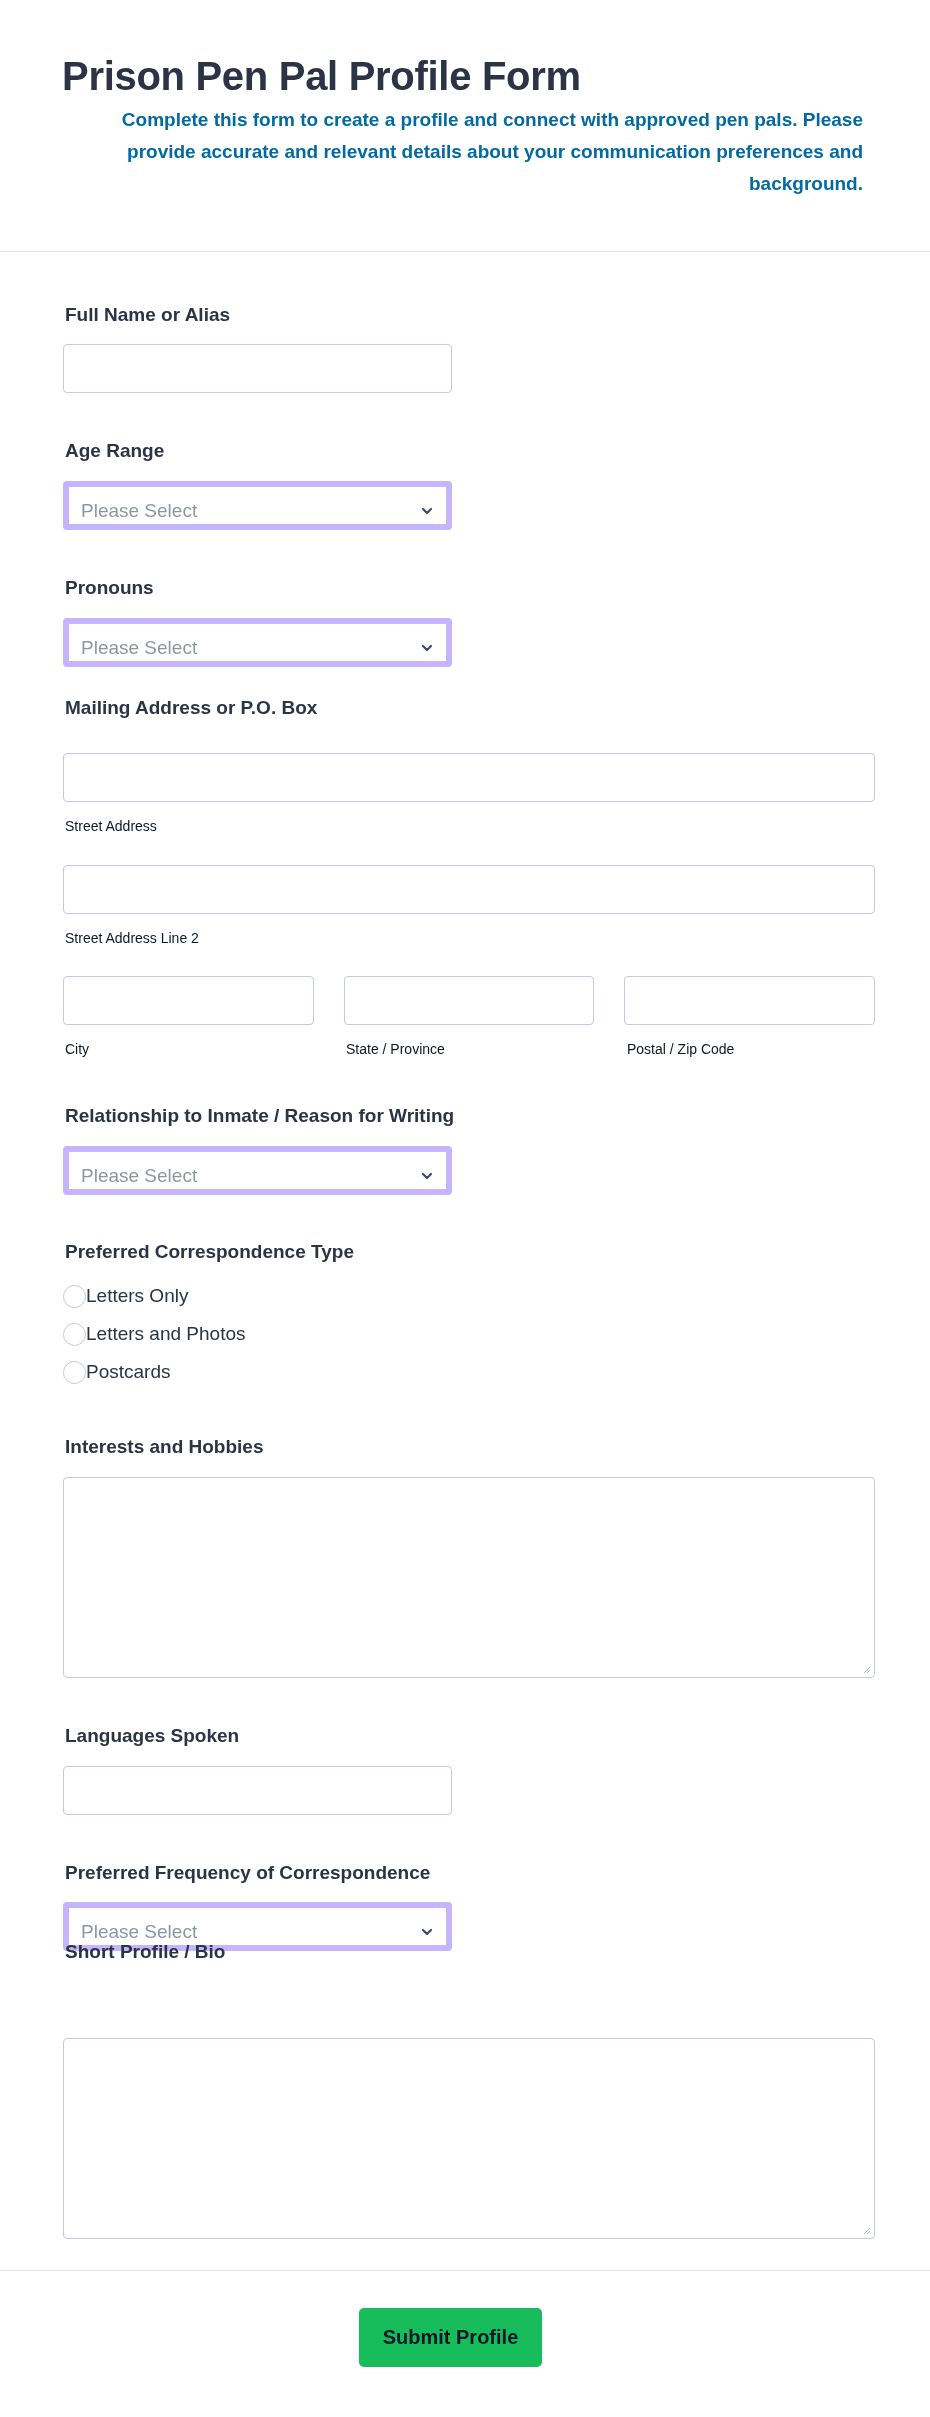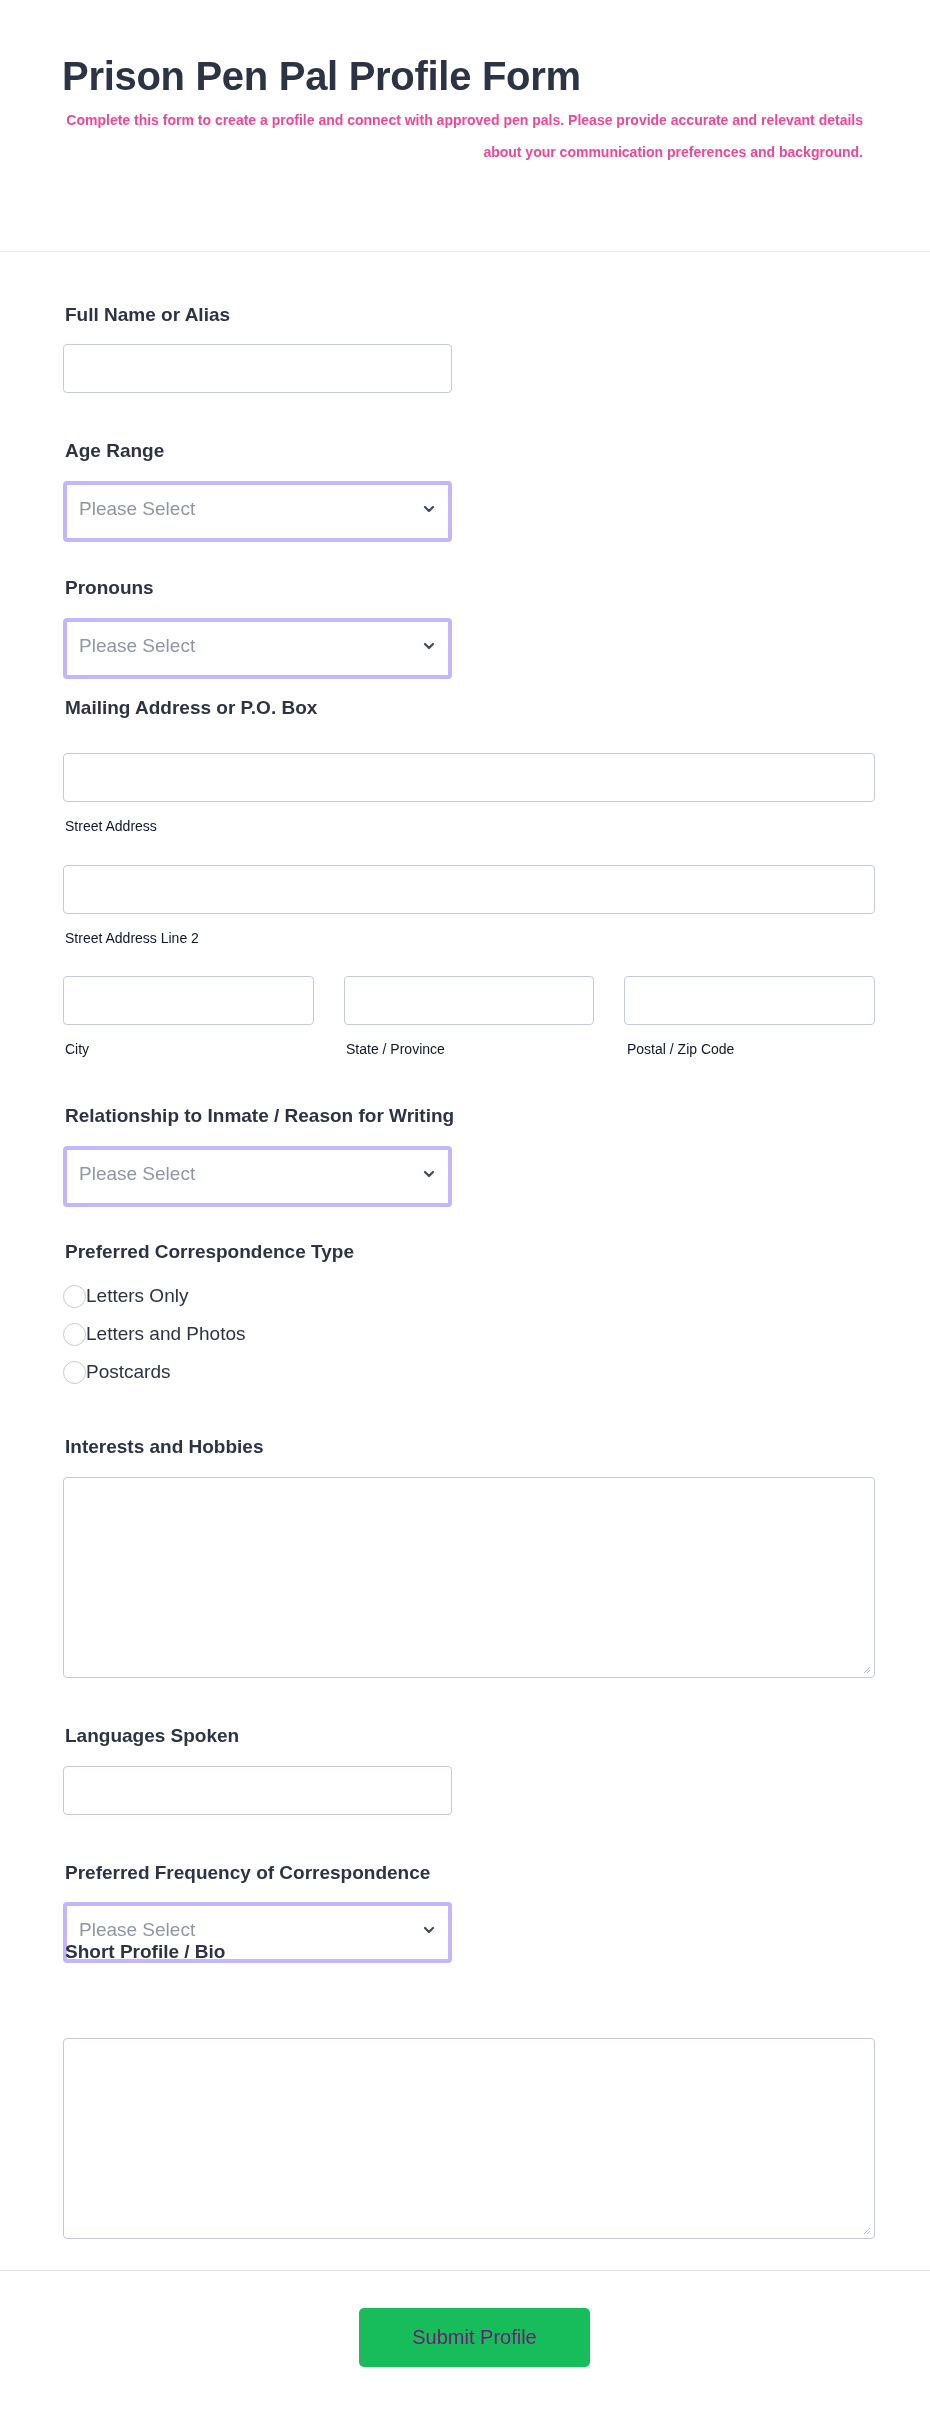--- a/index.html
+++ b/index.html
@@ -1,35 +1,35 @@
 <!DOCTYPE html>
 <html><head>
 <meta charset="utf-8">
 <style>
   * { box-sizing: border-box; margin: 0; padding: 0; }
   html, body { width: 930px; background: #ffffff; }
   body { font-family: "Liberation Sans", sans-serif; color: #2c3345; position: relative; height: 2417px; overflow: hidden; }
   .abs { position: absolute; text-align: right; }
   .header-title { left: 62px; top: 52px; font-size: 40px; font-weight: 700; color: #2c3345; letter-spacing: -0.3px; line-height: 48px; white-space: nowrap; }
-  .header-desc { left: 63px; top: 104px; width: 800px; font-size: 14px; line-height: 32px; color: #ec4899; font-weight: 700; }
+  .header-desc { left: 63px; top: 104px; width: 800px; font-size: 19px; line-height: 32px; color: #0369a1; font-weight: 700; }
   .divider { left: 0; width: 930px; height: 1px; background: #e3e6ec; }
   .label { left: 65px; font-size: 19px; font-weight: 700; color: #2c3345; white-space: nowrap; line-height: 24px; }
   .input { left: 63px; height: 49px; border: 1px solid #c3cad8; border-radius: 4px; background: #ffffff; }
   .input.short { width: 389px; }
   .input.full { width: 812px; }
-  .select { left: 63px; width: 389px; height: 61px; border: 4px solid #c4b5fd; border-radius: 4px; background: #fff; }
+  .select { left: 63px; width: 389px; height: 49px; border: 6px solid #c4b5fd; border-radius: 4px; background: #fff; }
   .select .placeholder { position: absolute; left: 12px; top: 12px; font-size: 19px; color: #8f96a3; line-height: 24px; }
   .select .chevron { position: absolute; right: 12px; top: 17px; width: 14px; height: 14px; }
   .sublabel { font-size: 14px; color: #0f172a; line-height: 18px; white-space: nowrap; }
   .radio-row { left: 63px; height: 26px; display: flex; align-items: center; }
   .radio { width: 23px; height: 23px; border: 1px solid #c3cad8; border-radius: 50%; background: #fff; }
   .radio-label { font-size: 19px; color: #2c3345; line-height: 24px; }
   .textarea { left: 63px; width: 812px; height: 201px; border: 1px solid #c3cad8; border-radius: 4px; background: #fff; }
   .resize { position: absolute; right: 3px; bottom: 3px; width: 10px; height: 10px; }
-  .submit { left: 359px; top: 2308px; width: 231px; height: 59px; background: #18bd5b; border-radius: 5px; color: #701a75; font-size: 20px; font-weight: 400; display: flex; align-items: center; justify-content: center; border: none; }
+  .submit { left: 359px; top: 2308px; width: 183px; height: 59px; background: #18bd5b; border-radius: 5px; color: #0f172a; font-size: 20px; font-weight: 700; display: flex; align-items: center; justify-content: center; border: none; }
 </style>
 </head>
 <body>
 
 <h1 class="abs header-title">Prison Pen Pal Profile Form</h1>
 <p class="abs header-desc">Complete this form to create a profile and connect with approved pen pals. Please provide accurate and relevant details about your communication preferences and background.</p>
 <div class="abs divider" style="top:251px"></div>
 
 <label class="abs label" style="top:303px">Full Name or Alias</label>
 <div class="abs input short" style="top:344px"></div>

